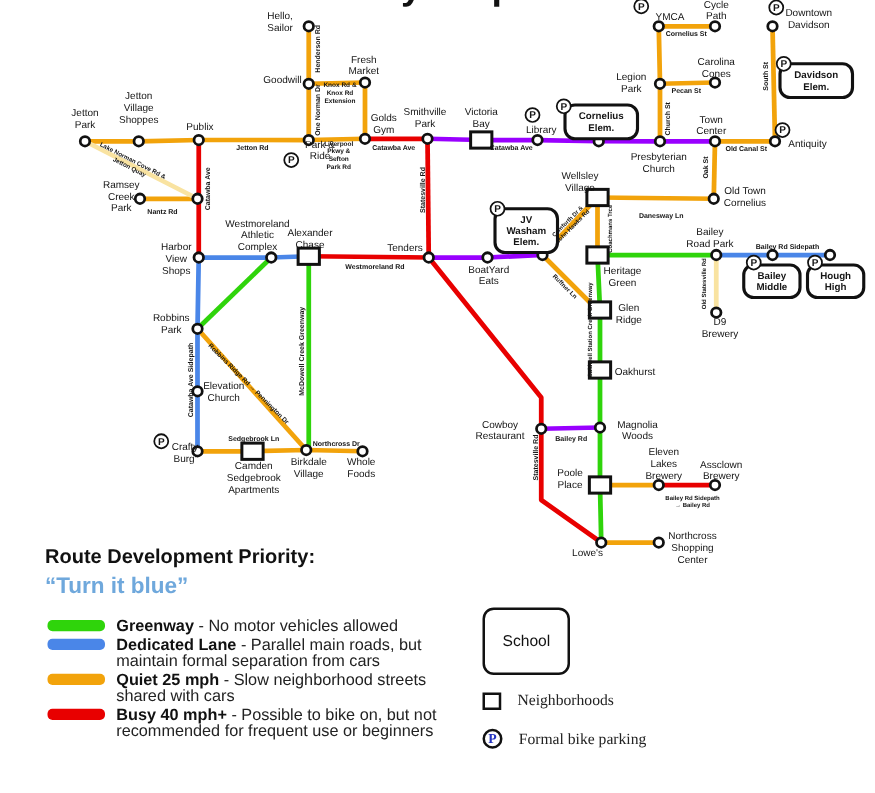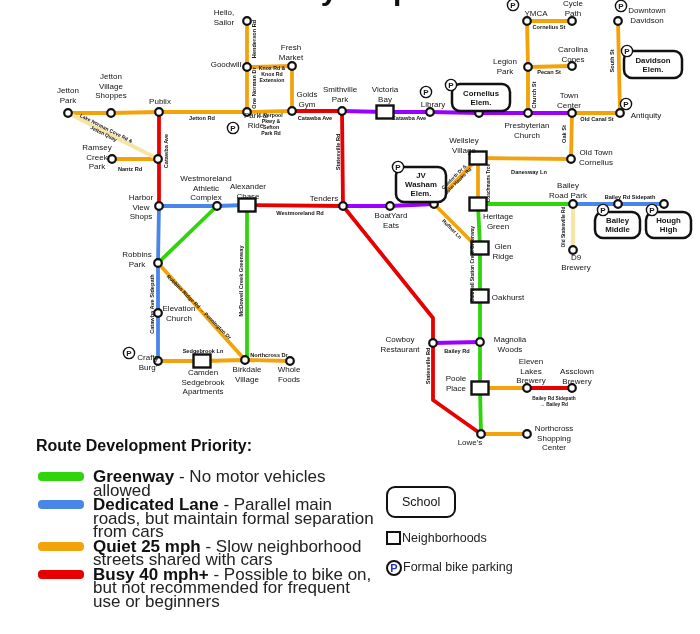--- a/index.html
+++ b/index.html
@@ -5,27 +5,27 @@
   html,body{margin:0;padding:0;background:#fff;}
   #page{position:relative;width:700px;height:634px;background:#fff;overflow:hidden;
         font-family:"Liberation Sans",sans-serif;color:#111;}
   .title-clip{position:absolute;top:0;left:58px;width:440px;height:10px;overflow:hidden;}
   .title-clip span{display:block;margin-top:-27px;font-size:30px;font-weight:bold;letter-spacing:1px;color:#111;}
   #map-svg{position:absolute;top:0;left:0;}
   .legend-left{position:absolute;left:36px;top:437px;width:340px;}
   .legend-title{font-size:16px;font-weight:bold;color:#111;}
   .legend-subtitle{font-size:18px;font-weight:bold;color:#6fa8dc;margin-top:3px;}
   .legend-items{margin-top:15px;}
-  .legend-row{position:relative;padding-left:57px;font-size:17px;line-height:13.5px;color:#222;margin-bottom:1px;}
+  .legend-row{position:relative;padding-left:57px;font-size:13px;line-height:13.5px;color:#222;margin-bottom:1px;}
   .legend-row .swatch{position:absolute;left:2px;top:2px;width:46px;height:9px;border-radius:4px;}
   .legend-row b{color:#111;}
   .legend-right{position:absolute;left:386px;top:486px;}
-  .school-box{display:inline-block;border:2.5px solid #111;border-radius:9px;padding:7px 14px;
+  .school-box{display:inline-block;border:2.5px solid #111;border-radius:9px;padding:18px 14px;
               font-size:12.5px;color:#111;margin-bottom:13px;background:#fff;}
-  .lr-row{display:flex;align-items:flex-start;gap:1px;margin-bottom:15px;font-size:12.5px;color:#222;}
+  .lr-row{display:flex;align-items:center;gap:13px;margin-bottom:15px;font-size:12.5px;color:#222;font-family:Liberation Serif, serif;}
   .sym-square{width:15px;height:14px;border:2.5px solid #111;background:#fff;box-sizing:border-box;}
   .sym-circle{width:13px;height:13px;border:2.5px solid #111;border-radius:50%;background:#fff;box-sizing:border-box;}
   .sym-p{width:16px;height:16px;border:2px solid #111;border-radius:50%;background:#fff;box-sizing:border-box;
          display:flex;align-items:center;justify-content:center;font-size:11px;font-weight:bold;color:#2433c0;}
 </style>
 </head>
 <body>
 
 <div id="page">
   <div class="title-clip">
@@ -227,20 +227,21 @@
       <text x="596" y="157" text-anchor="middle" fill="#141414" font-size="8" font-weight="normal" font-family="&quot;Liberation Sans&quot;,sans-serif"><tspan x="596" y="155.1">Old Town</tspan><tspan x="596" y="164.5">Cornelius</tspan></text>
       <text x="568" y="190" text-anchor="middle" fill="#141414" font-size="8" font-weight="normal" font-family="&quot;Liberation Sans&quot;,sans-serif"><tspan x="568" y="188.1">Bailey</tspan><tspan x="568" y="197.5">Road Park</tspan></text>
       <text x="498" y="221" text-anchor="middle" fill="#141414" font-size="8" font-weight="normal" font-family="&quot;Liberation Sans&quot;,sans-serif"><tspan x="498" y="219.1">Heritage</tspan><tspan x="498" y="228.5">Green</tspan></text>
       <text x="503" y="251" text-anchor="middle" fill="#141414" font-size="8" font-weight="normal" font-family="&quot;Liberation Sans&quot;,sans-serif"><tspan x="503" y="249.1">Glen</tspan><tspan x="503" y="258.5">Ridge</tspan></text>
       <text x="508" y="297" text-anchor="middle" fill="#141414" font-size="8" font-weight="normal" font-family="&quot;Liberation Sans&quot;,sans-serif"><tspan x="508" y="299.8">Oakhurst</tspan></text>
       <text x="576" y="262" text-anchor="middle" fill="#141414" font-size="8" font-weight="normal" font-family="&quot;Liberation Sans&quot;,sans-serif"><tspan x="576" y="260.1">D9</tspan><tspan x="576" y="269.5">Brewery</tspan></text>
     </svg>
 
   <div class="legend-left">
     <div class="legend-title">Route Development Priority:</div>
+    <div class="legend-subtitle">“Turn it blue”</div>
     <div class="legend-items" id="legend-items">
         <div class="legend-row"><span class="swatch" style="background: rgb(47, 212, 11);"></span><b>Greenway</b> - No motor vehicles allowed</div>
         <div class="legend-row"><span class="swatch" style="background: rgb(74, 134, 232);"></span><b>Dedicated Lane</b> - Parallel main roads, but maintain formal separation from cars</div>
         <div class="legend-row"><span class="swatch" style="background: rgb(242, 163, 11);"></span><b>Quiet 25 mph</b> - Slow neighborhood streets shared with cars</div>
         <div class="legend-row"><span class="swatch" style="background: rgb(232, 0, 0);"></span><b>Busy 40 mph+</b> - Possible to bike on, but not recommended for frequent use or beginners</div>
       </div>
   </div>
 
   <div class="legend-right">
     <div class="school-box">School</div>

